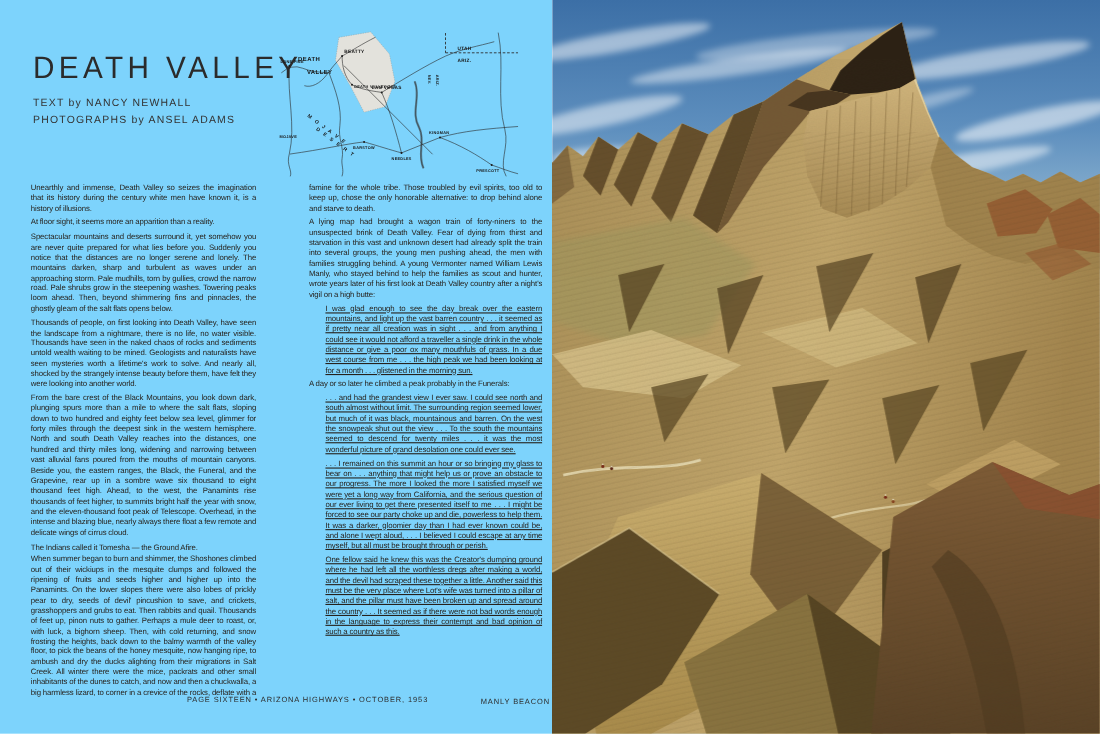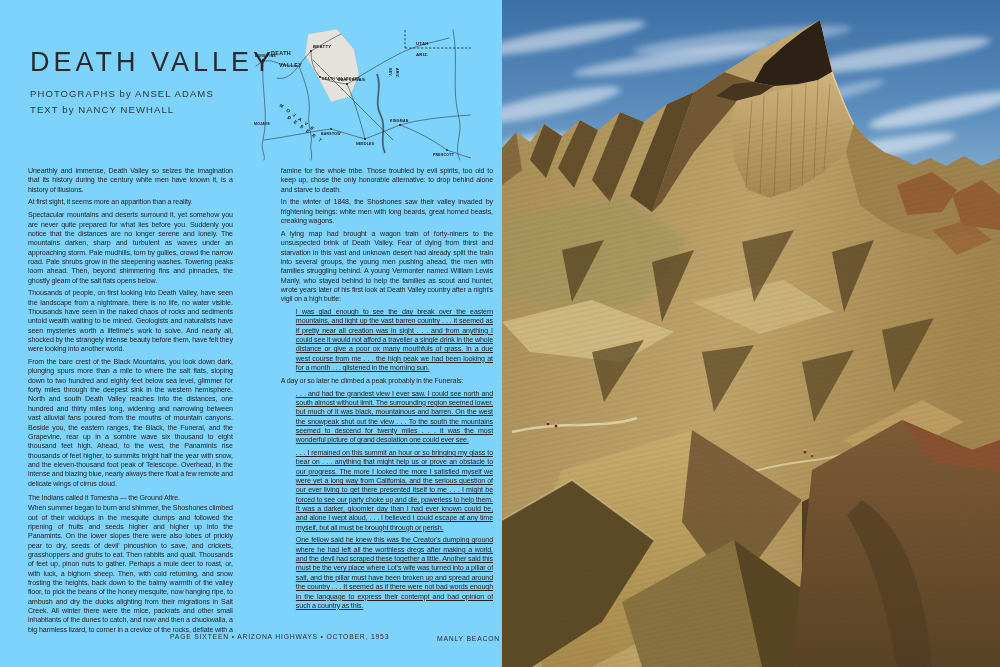--- a/index.html
+++ b/index.html
@@ -40,22 +40,22 @@
   .photo{position:absolute;left:502px;top:0;width:498px;height:667px;}
   .photo svg{display:block;}
 </style>
 </head>
 <body>
 
 <div class="left-page">
 
   <div class="title-block">
     <h1 class="main-title">DEATH VALLEY</h1>
+    <div class="credit">TEXT by NANCY NEWHALL</div>
     <div class="credit">PHOTOGRAPHS by ANSEL ADAMS</div>
-    <div class="credit">TEXT by NANCY NEWHALL</div>
   </div>
 
   <div class="map-wrap">
     <svg viewBox="0 0 218 140" width="218" height="140">
 
       <path d="M55,12 L84,7 L101,27 L106,52 L97,75 L78,80 L66,57 L52,33 Z" fill="#e3e2dc" stroke="#9a9a96" stroke-width="0.4" stroke-dasharray="1.2,1"></path>
       <g stroke="#2a2a2a" stroke-width="0.55" fill="none" stroke-linecap="round">
         <path d="M3,44 Q12,36 22,40 T46,44"></path>
         <path d="M10,38 C8,66 16,92 10,118 C7,128 13,133 11,138"></path>
         <path d="M11,118 C40,114 60,109 78,107"></path>
@@ -110,30 +110,29 @@
       <text class="maplabel tiny" x="68" y="113">BARSTOW</text>
       <text class="maplabel tiny" x="103" y="123">NEEDLES</text>
       <text class="maplabel tiny" x="137" y="100">KINGMAN</text>
       <text class="maplabel tiny" x="180" y="134">PRESCOTT</text>
     </svg>
   </div>
 
   <div class="columns">
     <div class="col col-1">
       <p class="para">Unearthly and immense, Death Valley so seizes the imagination that its history during the century white men have known it, is a history of illusions.</p>
-      <p class="para">At first sight, it seems more an apparition than a reality.</p>
+      <p class="para">At floor sight, it seems more an apparition than a reality.</p>
       <p class="para">Spectacular mountains and deserts surround it, yet somehow you are never quite prepared for what lies before you. Suddenly you notice that the distances are no longer serene and lonely. The mountains darken, sharp and turbulent as waves under an approaching storm. Pale mudhills, torn by gullies, crowd the narrow road. Pale shrubs grow in the steepening washes. Towering peaks loom ahead. Then, beyond shimmering fins and pinnacles, the ghostly gleam of the salt flats opens below.</p>
       <p class="para">Thousands of people, on first looking into Death Valley, have seen the landscape from a nightmare, there is no life, no water visible. Thousands have seen in the naked chaos of rocks and sediments untold wealth waiting to be mined. Geologists and naturalists have seen mysteries worth a lifetime's work to solve. And nearly all, shocked by the strangely intense beauty before them, have felt they were looking into another world.</p>
       <p class="para">From the bare crest of the Black Mountains, you look down dark, plunging spurs more than a mile to where the salt flats, sloping down to two hundred and eighty feet below sea level, glimmer for forty miles through the deepest sink in the western hemisphere. North and south Death Valley reaches into the distances, one hundred and thirty miles long, widening and narrowing between vast alluvial fans poured from the mouths of mountain canyons. Beside you, the eastern ranges, the Black, the Funeral, and the Grapevine, rear up in a sombre wave six thousand to eight thousand feet high. Ahead, to the west, the Panamints rise thousands of feet higher, to summits bright half the year with snow, and the eleven-thousand foot peak of Telescope. Overhead, in the intense and blazing blue, nearly always there float a few remote and delicate wings of cirrus cloud.</p>
       <p class="para standalone">The Indians called it Tomesha — the Ground Afire.</p>
       <p class="para">When summer began to burn and shimmer, the Shoshones climbed out of their wickiups in the mesquite clumps and followed the ripening of fruits and seeds higher and higher up into the Panamints. On the lower slopes there were also lobes of prickly pear to dry, seeds of devil' pincushion to save, and crickets, grasshoppers and grubs to eat. Then rabbits and quail. Thousands of feet up, pinon nuts to gather. Perhaps a mule deer to roast, or, with luck, a bighorn sheep. Then, with cold returning, and snow frosting the heights, back down to the balmy warmth of the valley floor, to pick the beans of the honey mesquite, now hanging ripe, to ambush and dry the ducks alighting from their migrations in Salt Creek. All winter there were the mice, packrats and other small inhabitants of the dunes to catch, and now and then a chuckwalla, a big harmless lizard, to corner in a crevice of the rocks, deflate with a sudden jab, and eat raw. Uncertainties hung over this wandering, hand-to-mouth existence. If winter brought no rain, there would be few seeds to ripen, no succulent buds to attract rabbits and sheep, no nuts to shuck from the dry cones of the pinon. Delay might spell hunger or even</p>
     </div>
     <div class="col col-2">
       <p class="para">famine for the whole tribe. Those troubled  by evil spirits, too old to keep up, chose the only honorable alternative: to drop behind alone and starve to death.</p>
-      <p class="para">In the winter of 1848, the Shoshones saw their valley invaded by frightening beings: white men with long beards, great horned beasts, creaking wagons.</p>
       <p class="para">A lying map had brought a wagon train of forty-niners to the unsuspected brink of Death Valley. Fear of dying from thirst and starvation in this vast and unknown desert had already split the train into several groups, the young men pushing ahead, the men with families struggling behind. A young Vermonter named William Lewis Manly, who stayed behind to help the families as scout and hunter, wrote years later of his first look at Death Valley country after a night's vigil on a high butte:</p>
       <p class="para quote">I was glad enough to see the day break over the eastern mountains, and light up the vast barren country . . . it seemed as if pretty near all creation was in sight . . . and from anything I could see it would not afford a traveller a single drink in the whole distance or give a poor ox many mouthfuls of grass. In a due west course from me . . . the high peak we had been looking at for a month . . . glistened in the morning sun.</p>
       <p class="para">A day or so later he climbed a peak probably in the Funerals:</p>
       <p class="para quote">. . . and had the grandest view I ever saw. I could see north and south almost without limit. The surrounding region seemed lower, but much of it was black, mountainous and barren. On the west the snowpeak shut out the view . . . To the south the mountains seemed to descend for twenty miles . . . it was the most wonderful picture of grand desolation one could ever see.</p>
       <p class="para quote">. . . I remained on this summit an hour or so bringing my glass to bear on . . . anything that might help us or prove an obstacle to our progress. The more I looked the more I satisfied myself we were yet a long way from California, and the serious question of our ever living to get there presented itself to me . . . I might be forced to see our party choke up and die, powerless to help them. It was a darker, gloomier day than I had ever known could be, and alone I wept aloud, . . . I believed I could escape at any time myself, but all must be brought through or perish.</p>
       <p class="para quote">One fellow said he knew this was the Creator's dumping ground where he had left all the worthless dregs after making a world, and the devil had scraped these together a little. Another said this must be the very place where Lot's wife was turned into a pillar of salt, and the pillar must have been broken up and spread around the country . . . It seemed as if there were not bad words enough in the language to express their contempt and bad opinion of such a country as this.</p>
     </div>
   </div>
 
   <div class="footer-left">PAGE SIXTEEN  •  ARIZONA HIGHWAYS  •  OCTOBER, 1953</div>

